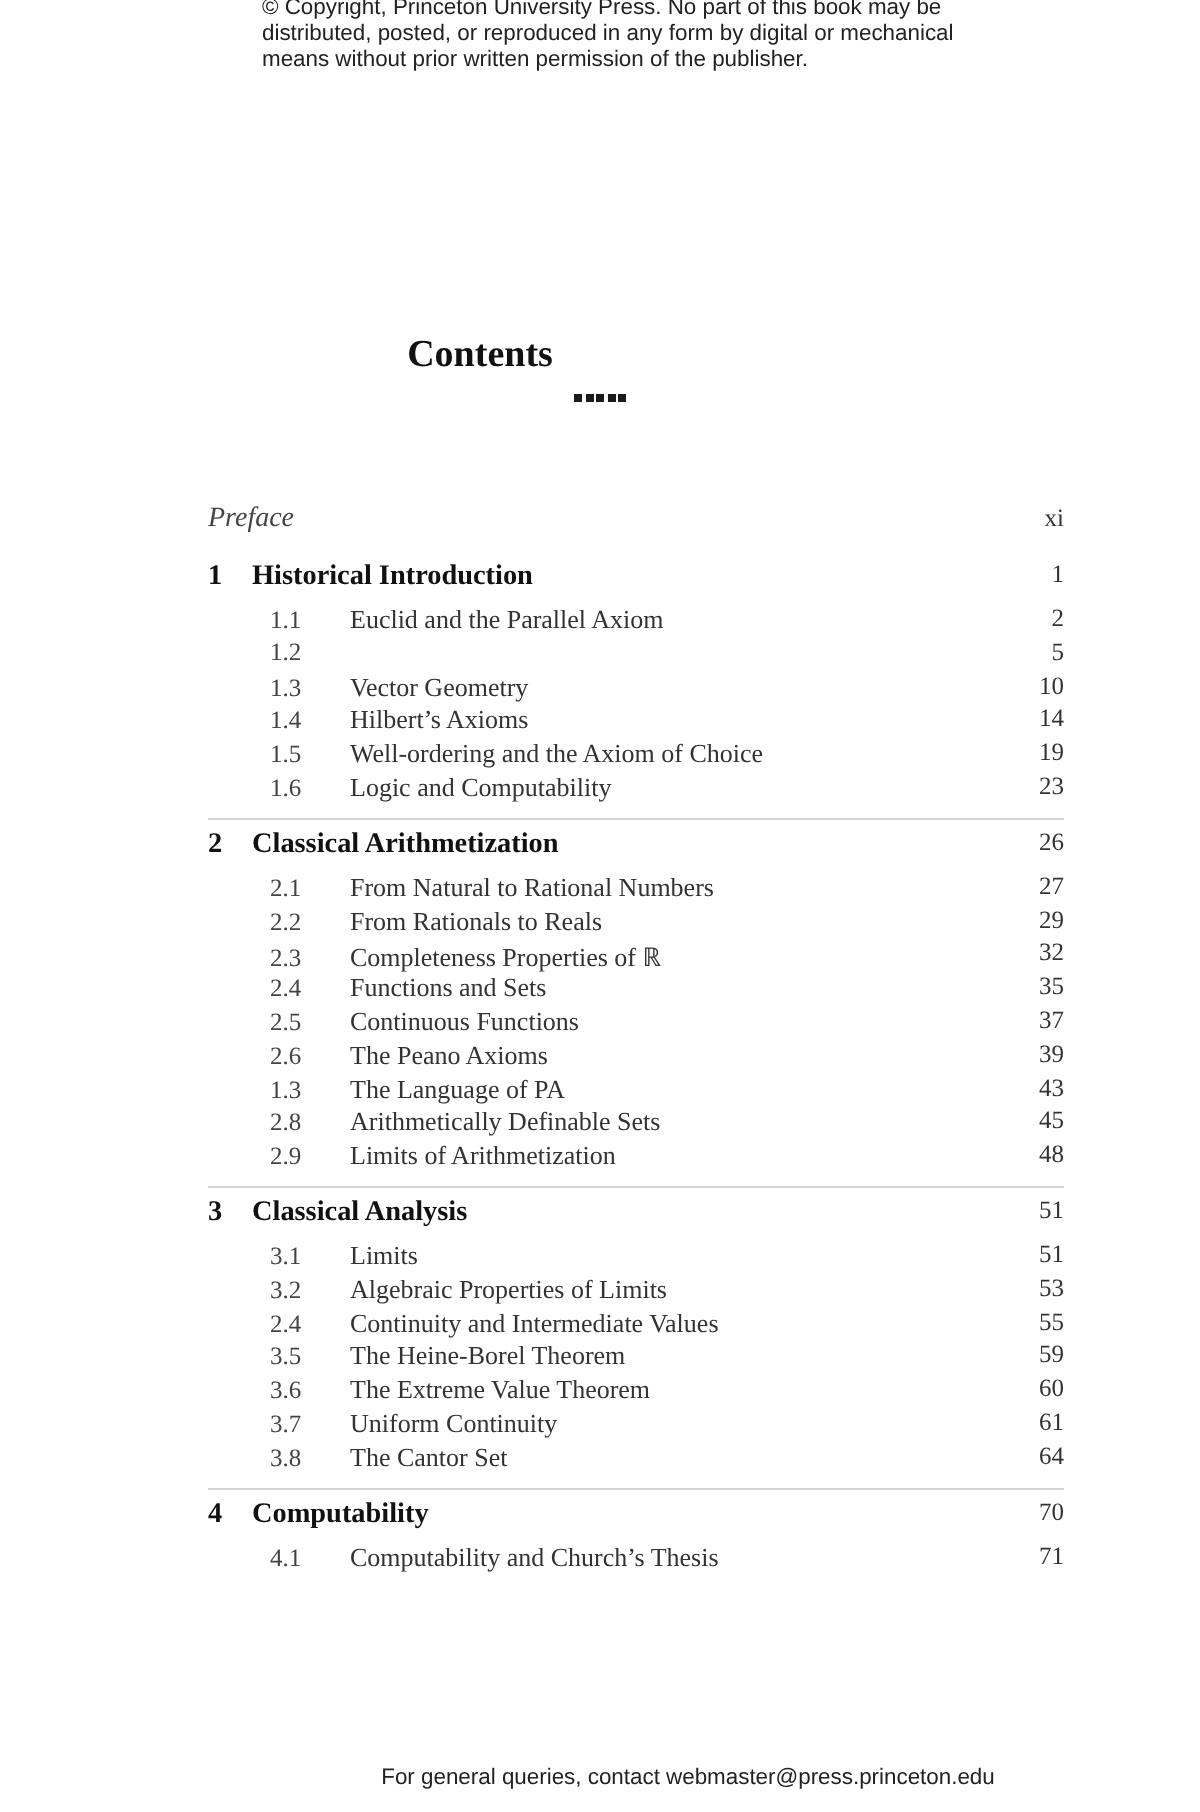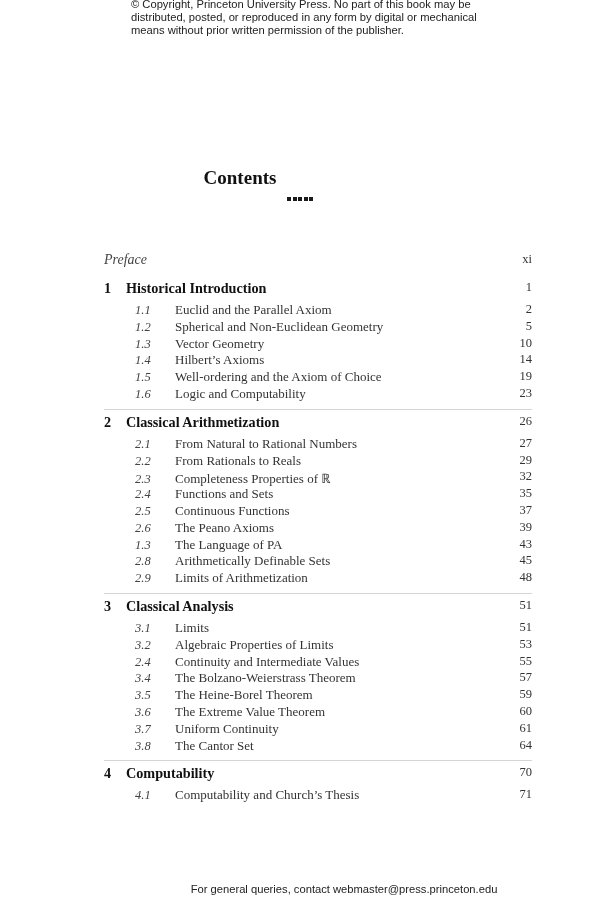--- a/index.html
+++ b/index.html
@@ -18,21 +18,21 @@
   .ornament span { width: 4px; height: 4px; background: #1a1a1a; display: block; }
   .toc { position: absolute; left: 104px; top: 252px; width: 428px; font-family: "Liberation Serif", serif; }
   .row { display: flex; align-items: baseline; position: relative; }
   .page { position: absolute; right: 0; font-size: 12.5px; color: #333; }
   .preface { height: 24px; font-style: italic; font-size: 14px; color: #444; }
   .preface .page { font-style: normal; }
   .chapter { height: 22px; font-weight: bold; font-size: 14.2px; color: #111; margin-top: 4px; }
   .chapter .num { width: 22px; display: inline-block; }
   .chapter .page { font-weight: normal; }
   .section { height: 16.8px; font-size: 13px; color: #333; }
-  .section .num { width: 40px; padding-left: 31px; display: inline-block; color: #444; font-size: 12.5px; font-style: italic; }
+  .section .num { width: 40px; padding-left: 31px; display: inline-block; color: #444; font-size: 12.5px; }
   .divider { height: 1px; background: #d5d5d5; margin: 6px 0 0 0; }
   .footer {
     position: absolute; left: 0; width: 600px; top: 883px; text-align: center;
     font-family: "Liberation Sans", sans-serif; font-size: 11.2px; color: #222; margin-left: 44px;
   }
 </style>
 </head>
 <body>
 
 <div class="notice">© Copyright, Princeton University Press. No part of this book may be distributed, posted, or reproduced in any form by digital or mechanical means without prior written permission of the publisher.</div>
@@ -57,21 +57,20 @@
         <span>Historical Introduction</span>
         <span class="page">1</span>
       </div>
       <div class="row section">
         <span class="num">1.1</span>
         <span>Euclid and the Parallel Axiom</span>
         <span class="page">2</span>
       </div>
       <div class="row section">
         <span class="num">1.2</span>
-        <span>Spherical and Non-Euclidean Geometry</span>
         <span class="page">5</span>
       </div>
       <div class="row section">
         <span class="num">1.3</span>
         <span>Vector Geometry</span>
         <span class="page">10</span>
       </div>
       <div class="row section">
         <span class="num">1.4</span>
         <span>Hilbert’s Axioms</span>
@@ -153,25 +152,20 @@
         <span class="num">3.2</span>
         <span>Algebraic Properties of Limits</span>
         <span class="page">53</span>
       </div>
       <div class="row section">
         <span class="num">2.4</span>
         <span>Continuity and Intermediate Values</span>
         <span class="page">55</span>
       </div>
       <div class="row section">
-        <span class="num">3.4</span>
-        <span>The Bolzano-Weierstrass Theorem</span>
-        <span class="page">57</span>
-      </div>
-      <div class="row section">
         <span class="num">3.5</span>
         <span>The Heine-Borel Theorem</span>
         <span class="page">59</span>
       </div>
       <div class="row section">
         <span class="num">3.6</span>
         <span>The Extreme Value Theorem</span>
         <span class="page">60</span>
       </div>
       <div class="row section">

